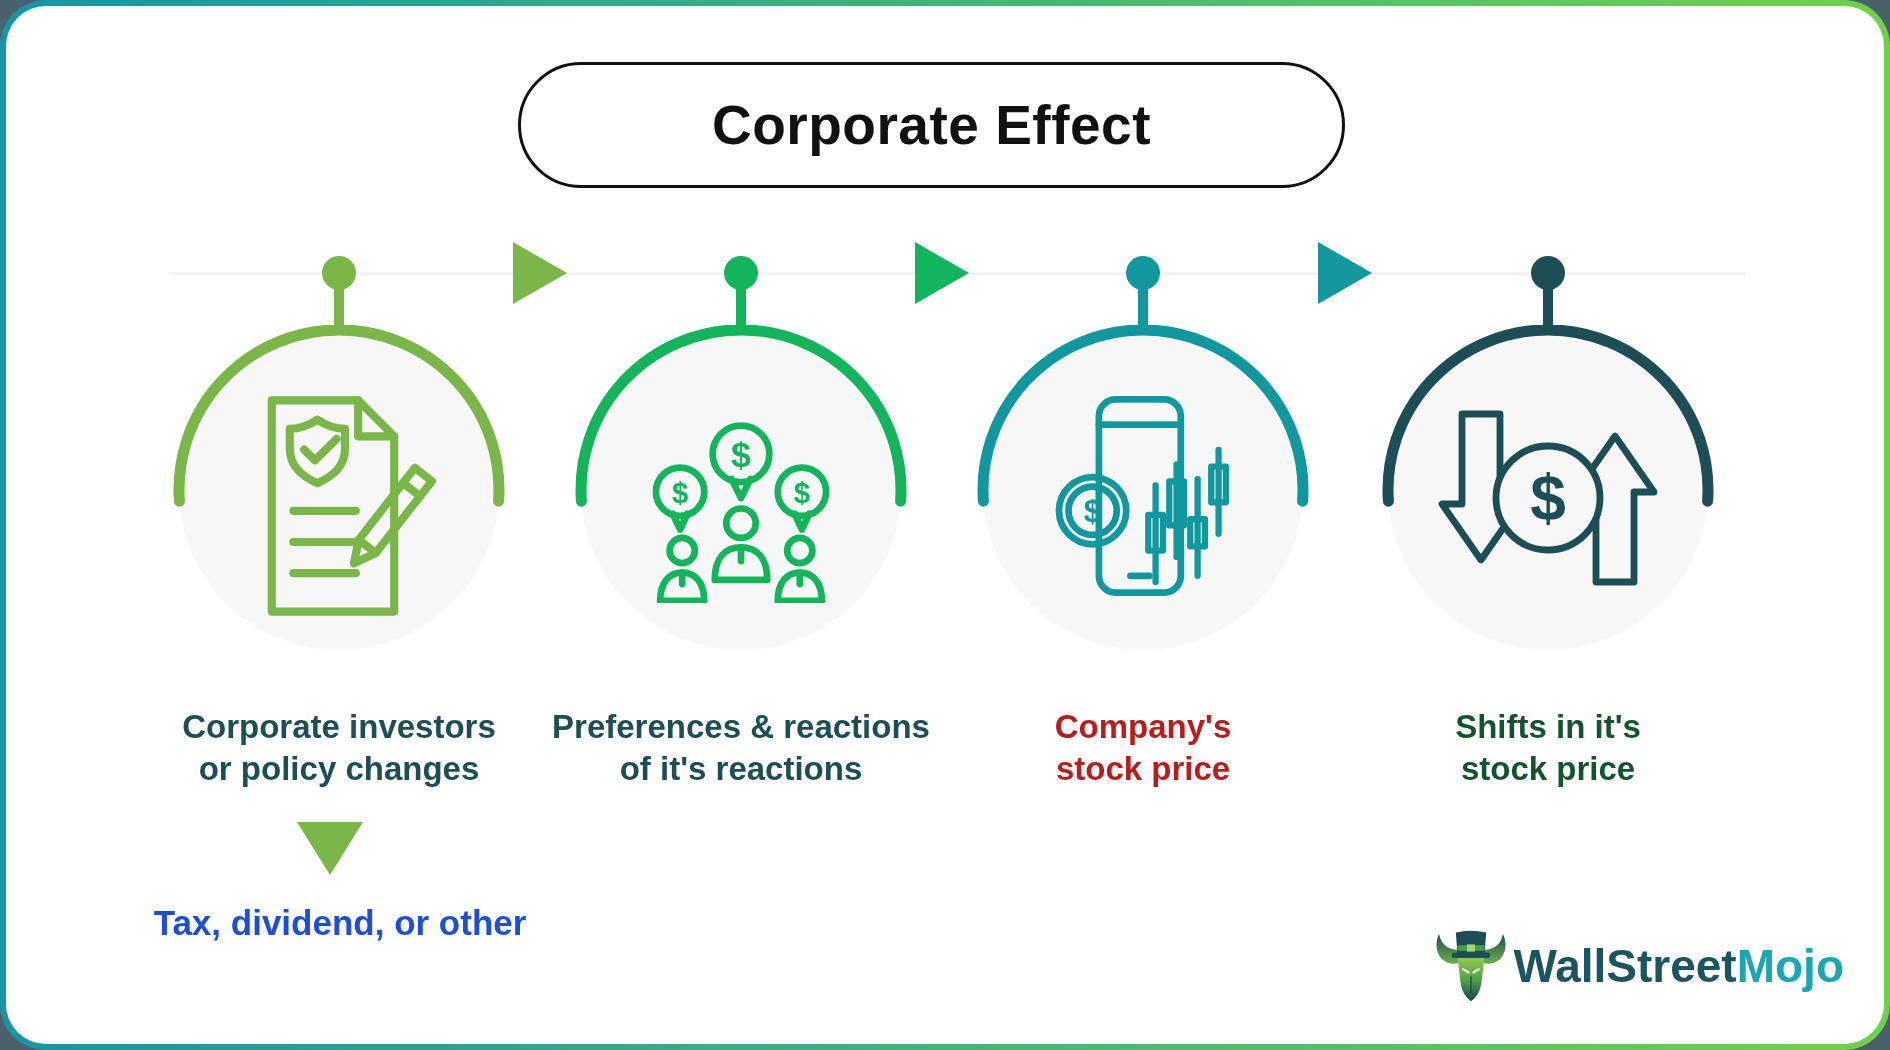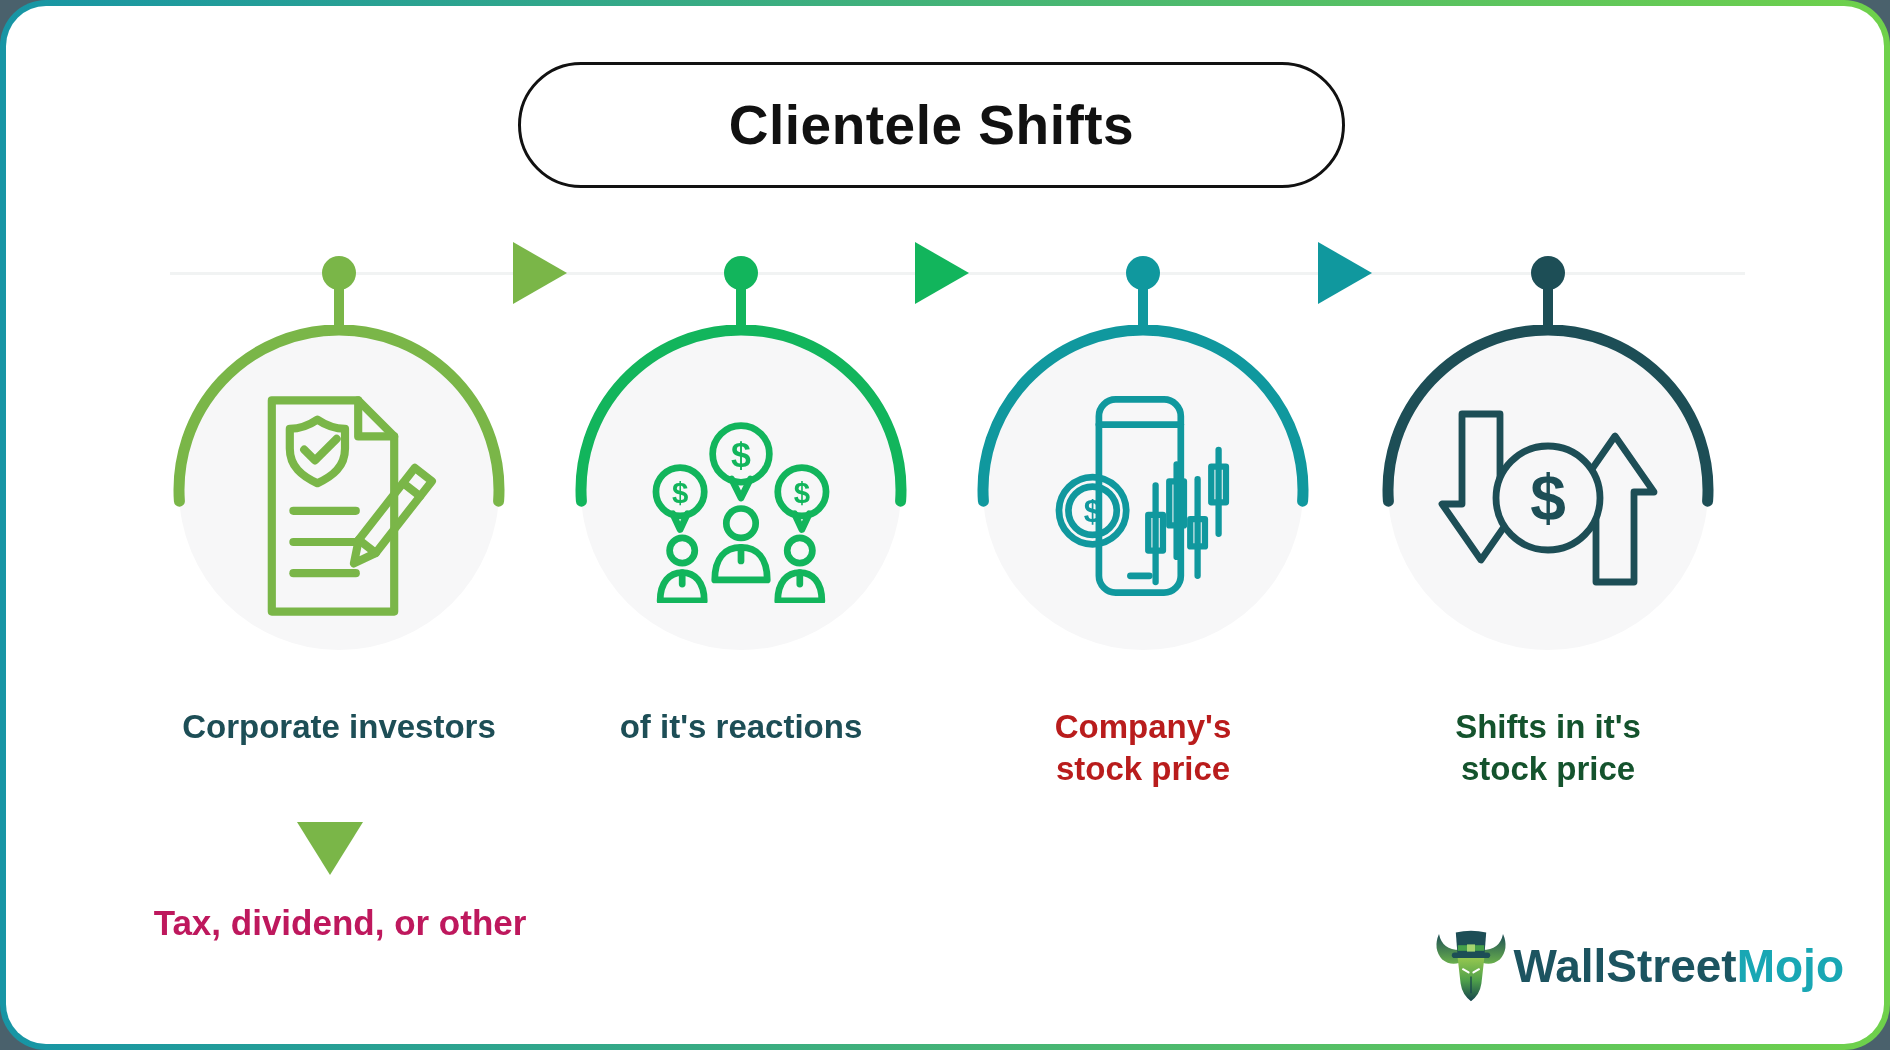--- a/index.html
+++ b/index.html
@@ -36,21 +36,21 @@
 </style>
 </head>
 <body style="background-color: rgb(74, 97, 108);">
 
 <div class="frame" style="background: linear-gradient(90deg, rgb(23, 149, 165), rgb(111, 209, 75));">
   <div class="card" style="background-color: rgb(255, 255, 255);">
 
     <div class="timeline-line" style="background-color: rgb(241, 243, 243);"></div>
 
     <div class="title-pill">
-      <span style="color: rgb(17, 17, 17);">Clientele Shifts</span>
+      <span style="color: rgb(17, 17, 17);">Corporate Effect</span>
     </div>
 
     <div class="stage" style="left:103px">
       <div class="dot" style="background-color: rgb(122, 182, 72);"></div>
       <div class="stem" style="background-color: rgb(122, 182, 72);"></div>
       <svg class="ring" viewBox="0 0 340 340">
         <circle cx="170" cy="165" r="160" stroke="none" style="fill: rgb(247, 247, 248);"></circle>
         <path class="ln" d="M10.4 176.2 A160 160 0 1 1 329.6 176.2" stroke-width="11" style="stroke: rgb(122, 182, 72);"></path>
       </svg>
       <svg class="icon" style="left:110px;top:380px" width="240" height="240" viewBox="0 0 100 100">
@@ -64,20 +64,21 @@
             <path d="M31 78 H57"></path>
           <g transform="rotate(38 71 55)">
             <path d="M66.5 32 H75.5 V70 L71 79 L66.5 70 Z"></path>
             <path d="M66.5 40 H75.5"></path>
               <path d="M66.5 70 H75.5"></path>
           </g>
         </g>
       </svg>
       <div class="stage-label" style="color: rgb(29, 78, 86);">
         <div>Corporate investors</div>
+        <div>or policy changes</div>
       </div>
     </div>
 
     <div class="stage" style="left:505px">
       <div class="dot" style="background-color: rgb(18, 181, 92);"></div>
       <div class="stem" style="background-color: rgb(18, 181, 92);"></div>
       <svg class="ring" viewBox="0 0 340 340">
         <circle cx="170" cy="165" r="160" stroke="none" style="fill: rgb(247, 247, 248);"></circle>
         <path class="ln" d="M10.4 176.2 A160 160 0 1 1 329.6 176.2" stroke-width="11" style="stroke: rgb(18, 181, 92);"></path>
       </svg>
@@ -97,20 +98,21 @@
           <path d="M22 85.5 V91"></path>
           <circle cx="78" cy="75" r="6"></circle>
           <path d="M67.5 99 C67.5 90 72 85.5 78 85.5 C84 85.5 88.5 90 88.5 99 Z"></path>
           <path d="M78 85.5 V91"></path>
         </g>
         <text x="50" y="35" font-size="17" font-weight="bold" text-anchor="middle" stroke="none" style="fill: rgb(18, 181, 92);">$</text>
         <text x="21" y="52.5" font-size="14" font-weight="bold" text-anchor="middle" stroke="none" style="fill: rgb(18, 181, 92);">$</text>
         <text x="79" y="52.5" font-size="14" font-weight="bold" text-anchor="middle" stroke="none" style="fill: rgb(18, 181, 92);">$</text>
       </svg>
       <div class="stage-label" style="color: rgb(29, 78, 86);">
+        <div>Preferences &amp; reactions</div>
         <div>of it's reactions</div>
       </div>
     </div>
 
     <div class="stage" style="left:907px">
       <div class="dot" style="background-color: rgb(16, 152, 158);"></div>
       <div class="stem" style="background-color: rgb(16, 152, 158);"></div>
       <svg class="ring" viewBox="0 0 340 340">
         <circle cx="170" cy="165" r="160" stroke="none" style="fill: rgb(247, 247, 248);"></circle>
         <path class="ln" d="M10.4 176.2 A160 160 0 1 1 329.6 176.2" stroke-width="11" style="stroke: rgb(16, 152, 158);"></path>
@@ -160,21 +162,21 @@
         <div>Shifts in it's</div>
         <div>stock price</div>
       </div>
     </div>
 
     <div class="conn-arrow" style="left: 507px; border-left-color: rgb(122, 182, 72);"></div>
     <div class="conn-arrow" style="left: 909px; border-left-color: rgb(18, 181, 92);"></div>
     <div class="conn-arrow" style="left: 1312px; border-left-color: rgb(16, 152, 158);"></div>
 
     <div class="callout-triangle" style="border-top-color: rgb(122, 182, 72);"></div>
-    <div class="callout-text" style="color: #be185d;">
+    <div class="callout-text" style="color: #1d4ed8;">
       <div>Tax, dividend, or other</div>
     </div>
 
     <div class="logo">
       <svg width="84" height="80" viewBox="0 0 100 100">
         <defs>
           <linearGradient id="facegrad" x1="0" y1="0" x2="0" y2="1">
             <stop offset="0" stop-color="#9ccb50"></stop>
               <stop offset="0.55" stop-color="#4e9f4a"></stop>
               <stop offset="1" stop-color="#16444d"></stop>

